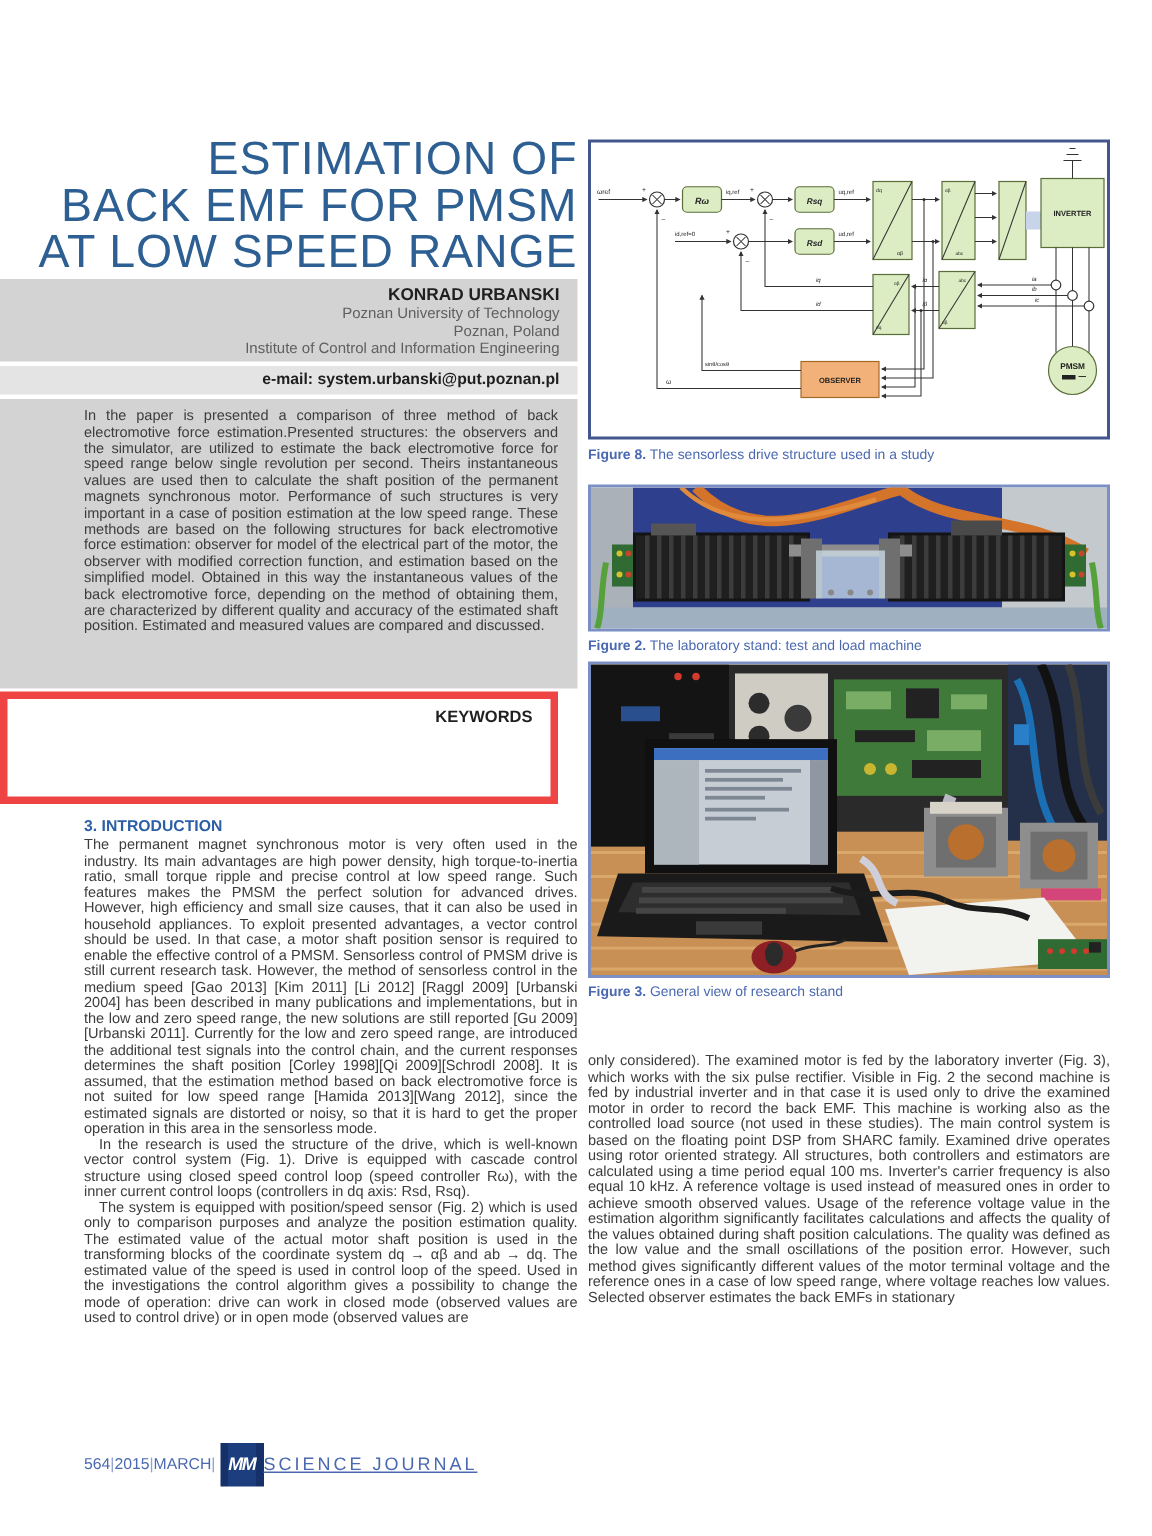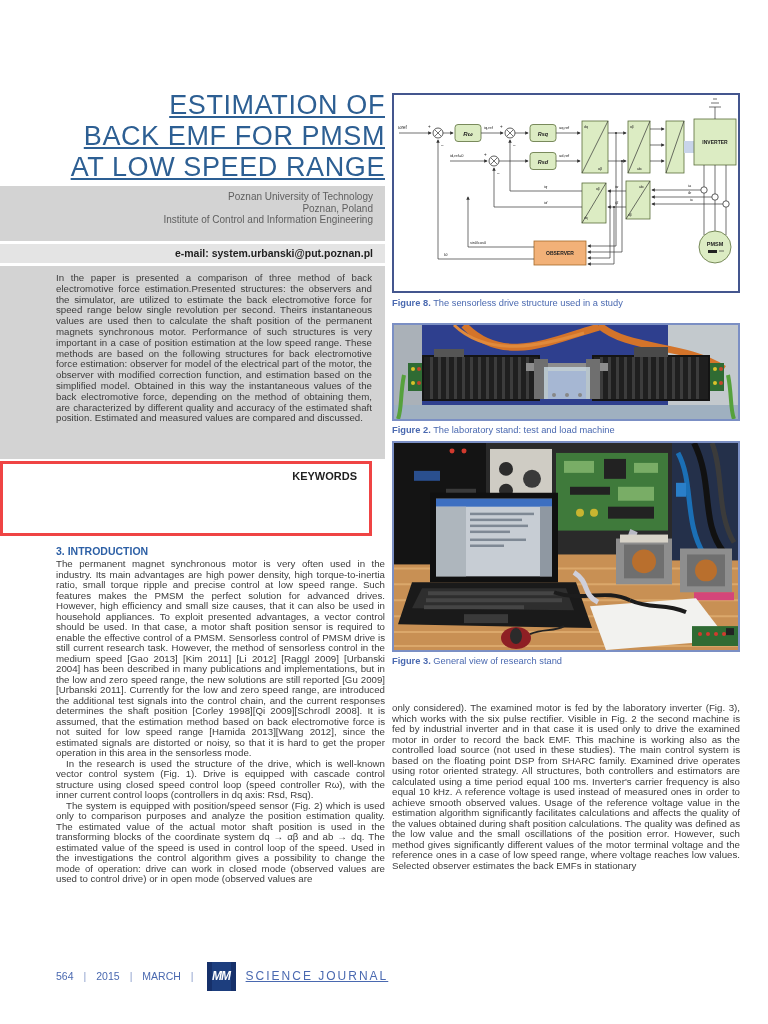--- a/index.html
+++ b/index.html
@@ -4,43 +4,43 @@
 <style>
   * { margin:0; padding:0; box-sizing:border-box; }
   html,body { background:#ffffff; }
   .page {
     position:relative; width:768px; height:1024px; background:#ffffff;
     font-family:"Liberation Sans", sans-serif; overflow:hidden; margin:0 auto;
   }
   
   .title {
     position:absolute; left:0; top:90px; width:385px;
-    text-align:right; color:#2d5f93; font-size:27px; line-height:31px;
-    letter-spacing:.6px; font-weight:400;text-decoration:underline;
+    text-align:right; color:#2d5f93; font-size:31px; line-height:31px;
+    letter-spacing:.6px; font-weight:400;
   }
   .author-block {
     position:absolute; left:0; top:186px; width:385px; height:55px;
     background:#d3d3d3; text-align:right; padding:5px 12px 0 0;
   }
   .author-name { font-size:11.5px; font-weight:bold; color:#1f1f1f; line-height:13px; }
   .affil { font-size:10px; color:#5f5f5f; line-height:11.5px; }
   .email-bar {
     position:absolute; left:0; top:244px; width:385px; height:19px;
     background:#e4e4e4; text-align:right; padding-right:12px;
     font-size:10.5px; font-weight:bold; color:#1f1f1f; line-height:19px;
   }
   .abstract {
     position:absolute; left:0; top:266px; width:385px; height:193px;
     background:#d3d3d3; padding:7px 13px 6px 56px;
     font-size:9.7px; line-height:10.8px; text-align:justify; color:#3c3c3c;
     overflow:hidden;
   }
   .keywords-box {
     position:absolute; left:0; top:461px; width:372px; height:75px;
-    background:#ffffff; border:3px solid #ef4444;
+    background:#ffffff; border:5px solid #ef4444;
     padding:6px 12px 4px 56px; text-align:right; overflow:hidden;
   }
   .kw-heading { font-size:11px; font-weight:bold; color:#1f1f1f; line-height:13px; }
   .kw-text { font-size:9.7px; line-height:11.6px; color:#3c3c3c; }
   .intro-heading {
     position:absolute; left:56px; top:545px; width:329px;
     font-size:10.5px; font-weight:bold; color:#2c5fa5;
   }
   .body-left {
     position:absolute; left:56px; top:559px; width:329px; height:382px;
@@ -61,21 +61,21 @@
   .cap1 { top:298px; } .cap2 { top:425px; } .cap3 { top:656px; }
   .caption b { font-weight:bold; }
   .body-right {
     position:absolute; left:392px; top:703px; width:348px; height:252px;
     font-size:9.7px; line-height:10.5px; text-align:justify; color:#3c3c3c;
     overflow:hidden;
   }
   
   .footer {
     position:absolute; left:56px; top:961px; height:30px;
-    display:flex; align-items:center; gap:10px;
+    display:flex; align-items:center; gap:0;
     font-size:10.5px; color:#4a69b0;
   }
   .footer .sep { color:#8ea0cd; }
   .mm-logo {
     width:29px; height:29px; margin-left:3px;
     background:linear-gradient(90deg,#16306a 0 5px,#1d3e7e 5px 24px,#16306a 24px);
     color:#ffffff; font-weight:bold; font-style:italic; font-size:12px;
     display:flex; align-items:center; justify-content:center; letter-spacing:-1px;
   }
   .journal-name { font-size:12px; letter-spacing:2px; color:#4a69b0;text-decoration:underline; }
@@ -90,20 +90,21 @@
 
 <div class="page">
 
   <div class="title">
     <div>ESTIMATION OF</div>
     <div>BACK EMF FOR PMSM</div>
     <div>AT LOW SPEED RANGE</div>
   </div>
 
   <div class="author-block">
+    <div class="author-name">KONRAD URBANSKI</div>
     <div class="affil">Poznan University of Technology</div>
     <div class="affil">Poznan, Poland</div>
     <div class="affil">Institute of Control and Information Engineering</div>
   </div>
 
   <div class="email-bar">e-mail: system.urbanski@put.poznan.pl</div>
 
   <div class="abstract">In the paper is presented a comparison of three method of back electromotive force estimation.Presented structures: the observers and the simulator, are utilized to estimate the back electromotive force for speed range below single revolution per second. Theirs instantaneous values are used then to calculate the shaft position of the permanent magnets synchronous motor. Performance of such structures is very important in a case of position estimation at the low speed range. These methods are based on the following structures for back electromotive force estimation: observer for model of the electrical part of the motor, the observer with modified correction function, and estimation based on the simplified model. Obtained in this way the instantaneous values of the back electromotive force, depending on the method of obtaining them, are characterized by different quality and accuracy of the estimated shaft position. Estimated and measured values are compared and discussed.</div>
 
   <div class="keywords-box">

